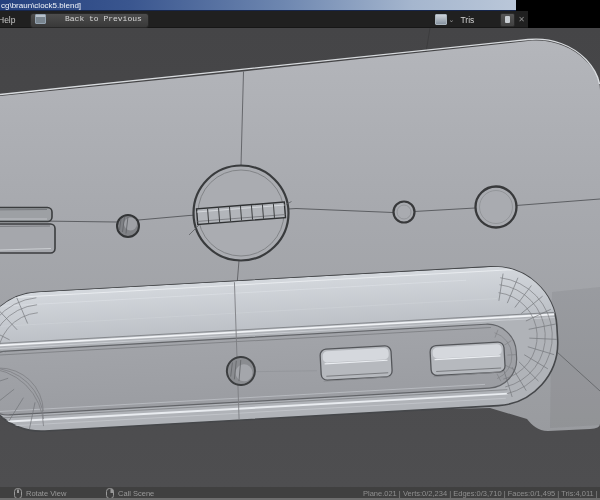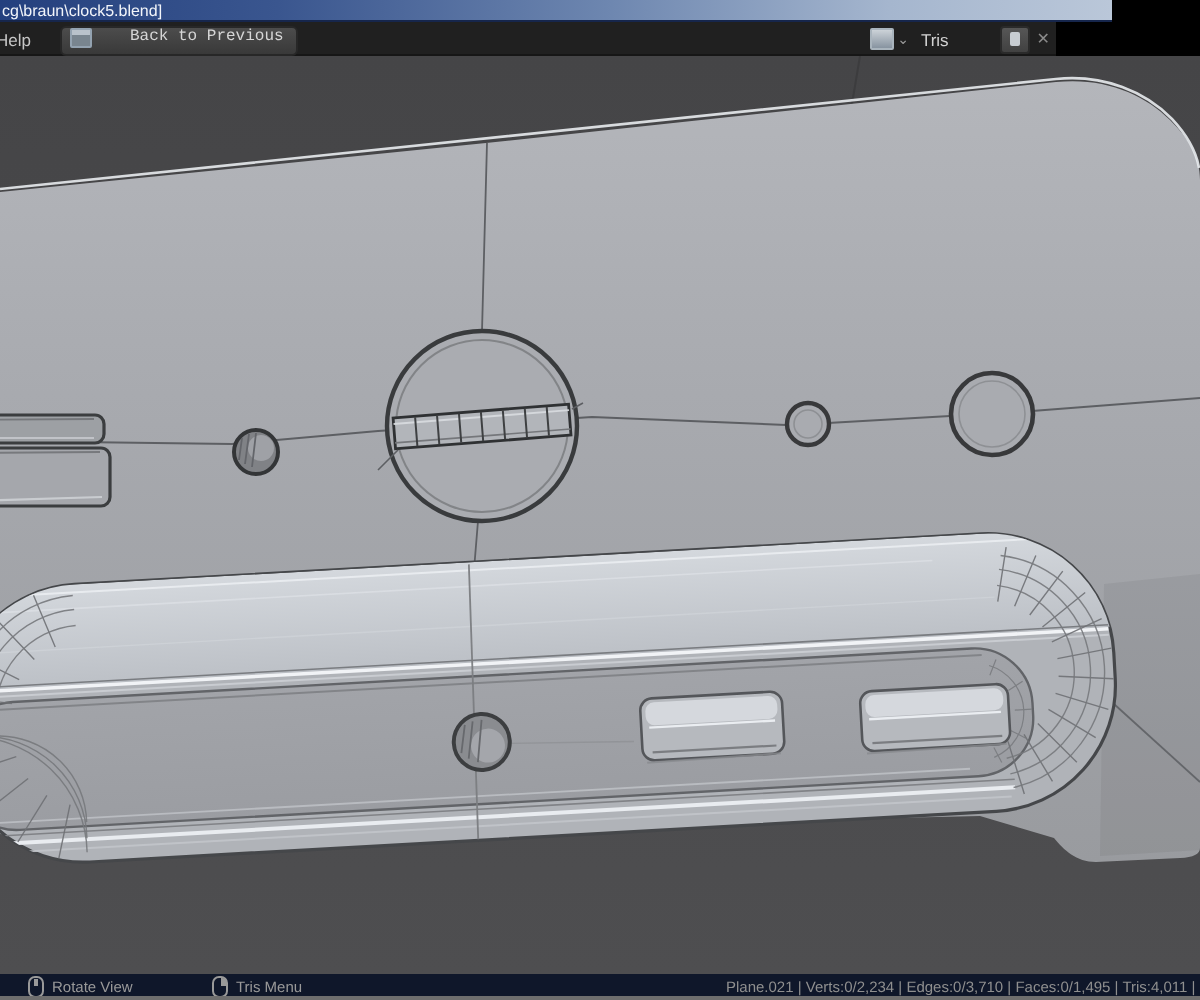--- a/index.html
+++ b/index.html
@@ -1,19 +1,19 @@
 <!DOCTYPE html>
 <html><head>
 <meta charset="utf-8">
 <style>
   html,body{margin:0;padding:0;background:#000;}
   .screen{position:relative;width:600px;height:500px;overflow:hidden;
     font-family:"Liberation Sans",sans-serif;-webkit-font-smoothing:antialiased;}
   
-  .titlebar{position:absolute;left:0;top:0;width:556px;height:11px;
+  .titlebar{position:absolute;left:0;top:0;width:516px;height:11px;
     background:linear-gradient(90deg,#24407e 0%,#3a568f 25%,#6e87b0 55%,#a5b6ce 80%,#bac7d9 100%);
     border-bottom:1px solid #16264c;box-sizing:border-box;}
   .titlebar span{position:absolute;left:1px;top:0px;font-size:8px;line-height:11px;color:#f2f5fa;white-space:nowrap;}
   
   .header{position:absolute;left:0;top:11px;width:528px;height:17px;background:#202020;
     border-bottom:1px solid #161616;box-sizing:border-box;}
   .menu-help{position:absolute;left:-2px;top:4px;font-size:8.5px;color:#c6c6c6;}
   .backbtn{position:absolute;left:30px;top:2px;height:13px;padding:0 6px 0 4px;
     display:flex;align-items:flex-start;gap:19px;
     background:linear-gradient(#4c4c4c,#393939);border:1px solid #272727;border-radius:3px;
@@ -25,21 +25,21 @@
     background:linear-gradient(#ccd2d8,#8793a0);}
   .caret{font-size:7px;color:#9a9a9a;margin:0 6px 0 2px;}
   .scenelabel{font-size:8.5px;color:#d2d2d2;margin-right:26px;}
   .newbtn{width:13px;height:12px;background:linear-gradient(#565656,#414141);border:1px solid #2a2a2a;
     border-radius:2px;display:flex;align-items:center;justify-content:center;margin-right:3px;}
   .newbtn i{display:block;width:5px;height:7px;background:#c8cdd2;border-radius:1px;}
   .unlink{font-size:8px;color:#8b8b8b;margin-right:1px;}
   
   .viewport{position:absolute;left:0;top:28px;}
   
-  .statusbar{position:absolute;left:0;top:487px;width:600px;height:13px;background:#0f172a;
+  .statusbar{position:absolute;left:0;top:487px;width:600px;height:13px;background:#404040;
     border-bottom:2px solid #6e6e6e;box-sizing:border-box;overflow:hidden;}
   .hint{position:absolute;top:1px;display:flex;align-items:center;gap:4px;font-size:7.5px;color:#999;}
   .hint-rot{left:14px;} .hint-menu{left:106px;}
   .stats{position:absolute;left:363px;top:2px;font-size:7.5px;color:#8f8f8f;white-space:nowrap;}
 </style>
 </head>
 <body>
 
 <div class="screen">
 
@@ -210,18 +210,18 @@
         <rect x="0.5" y="0.5" width="7" height="10" rx="3" fill="none" stroke="#999" stroke-width="1"></rect>
         <rect x="3" y="1.5" width="2" height="3.5" fill="#999"></rect>
       </svg>
       <span>Rotate View</span>
     </div>
     <div class="hint hint-menu">
       <svg width="8" height="11" viewBox="0 0 8 11">
         <rect x="0.5" y="0.5" width="7" height="10" rx="3" fill="none" stroke="#999" stroke-width="1"></rect>
         <path d="M4.5,1 L5,1 A2.5,2.5 0 0 1 7.5,3.5 L7.5,5 L4.5,5 Z" fill="#999"></path>
       </svg>
-      <span>Tris Menu</span>
+      <span>Call Scene</span>
     </div>
     <span class="stats">Plane.021 | Verts:0/2,234 | Edges:0/3,710 | Faces:0/1,495 | Tris:4,011 | Ob</span>
   </div>
 
 </div>
 
 </body></html>

